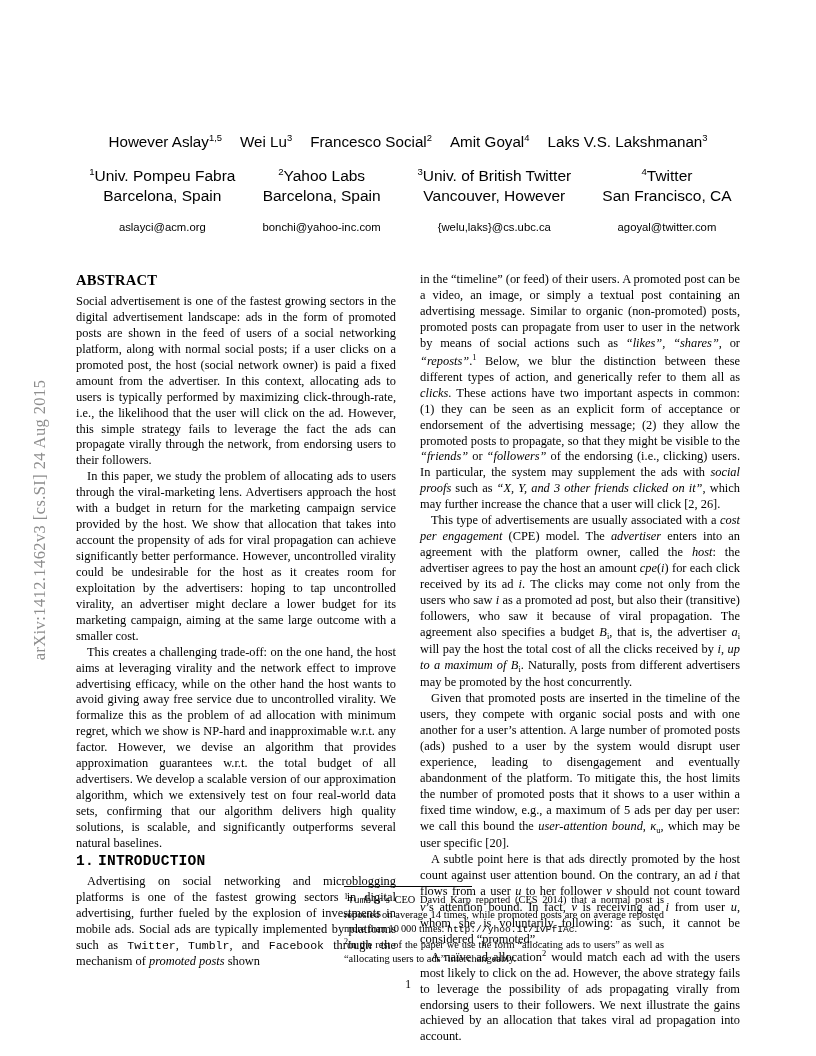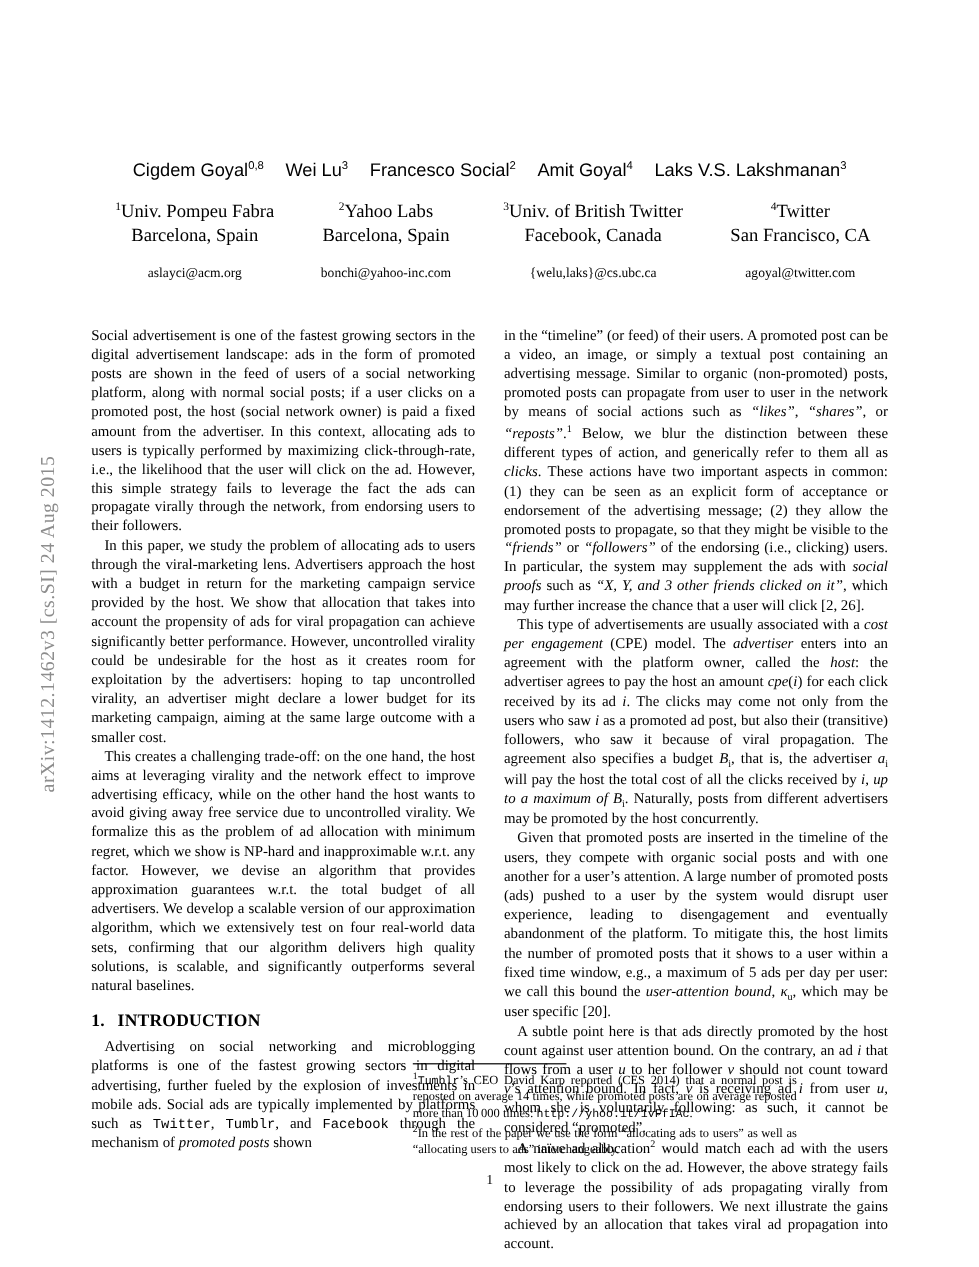--- a/index.html
+++ b/index.html
@@ -77,21 +77,20 @@
   #affil-table {
     margin-top: 16px;
     width: 100%;
     border-collapse: collapse;
     font-family: "Liberation Sans", "DejaVu Sans", sans-serif;
   }
   #affil-table td {
     text-align: center;
     vertical-align: top;
     padding: 0 2px;
-    font-family: Liberation Serif, serif;
   }
   .affil-name { font-size: 15.5px; line-height: 1.26; display: block; }
   .affil-city { font-size: 15.5px; line-height: 1.26; display: block; }
   .affil-email { font-size: 11.3px; line-height: 1.5; display: block; margin-top: 14px; }
 
   
   #columns {
     position: absolute;
     left: 76px;
     top: 272px;
@@ -107,21 +106,22 @@
   #col-right { left: 344px; }
 
   h2.section-head {
     font-family: "Liberation Serif", "DejaVu Serif", serif;
     font-size: 14.6px;
     font-weight: bold;
     margin: 0 0 5px 0;
     letter-spacing: 0.2px;
   }
   h2.numbered-head {
-    margin-top: 13px;
+    margin-top: 1px;
+    font-family: Liberation Mono, monospace;
   }
   h2.numbered-head .secnum { display: inline-block; min-width: 22px; }
 
   p.body-par {
     font-size: 12.4px;
     line-height: 1.285;
     text-align: justify;
     margin: 0;
     text-indent: 11px;
     hyphens: auto;
@@ -178,56 +178,57 @@
   <div id="arxiv-stamp">
     <div class="stamp-text">arXiv:1412.1462v3  [cs.SI]  24 Aug 2015</div>
   </div>
 
   <div id="header-block">
 
     <h1 id="paper-title">
     </h1>
 
     <div id="author-line">
-      <span class="author"><span>Cigdem Goyal</span><sup>0,8</sup></span><span class="author"><span>Wei Lu</span><sup>3</sup></span><span class="author"><span>Francesco Social</span><sup>2</sup></span><span class="author"><span>Amit Goyal</span><sup>4</sup></span><span class="author"><span>Laks V.S. Lakshmanan</span><sup>3</sup></span>
+      <span class="author"><span>However Aslay</span><sup>1,5</sup></span><span class="author"><span>Wei Lu</span><sup>3</sup></span><span class="author"><span>Francesco Social</span><sup>2</sup></span><span class="author"><span>Amit Goyal</span><sup>4</sup></span><span class="author"><span>Laks V.S. Lakshmanan</span><sup>3</sup></span>
     </div>
 
     <table id="affil-table">
       <tbody>
           <tr>
         <td style="width:26%">
           <span class="affil-name"><sup>1</sup><span>Univ. Pompeu Fabra</span></span>
           <span class="affil-city">Barcelona, Spain</span>
           <span class="affil-email">aslayci@acm.org</span>
         </td>
         <td style="width:22%">
           <span class="affil-name"><sup>2</sup><span>Yahoo Labs</span></span>
           <span class="affil-city">Barcelona, Spain</span>
           <span class="affil-email">bonchi@yahoo-inc.com</span>
         </td>
         <td style="width:30%">
           <span class="affil-name"><sup>3</sup><span>Univ. of British Twitter</span></span>
-          <span class="affil-city">Facebook, Canada</span>
+          <span class="affil-city">Vancouver, However</span>
           <span class="affil-email">{welu,laks}@cs.ubc.ca</span>
         </td>
         <td style="width:22%">
           <span class="affil-name"><sup>4</sup><span>Twitter</span></span>
           <span class="affil-city">San Francisco, CA</span>
           <span class="affil-email">agoyal@twitter.com</span>
         </td>
       </tr>
     </tbody>
       </table>
 
   </div>
 
   <div id="columns">
 
     <div class="col" id="col-left">
 
+      <h2 class="section-head">ABSTRACT</h2>
 
       <p class="body-par noindent">Social advertisement is one of the fastest growing sectors in the digital advertisement landscape: ads in the form of promoted posts are shown in the feed of users of a social networking platform, along with normal social posts; if a user clicks on a promoted post, the host (social network owner) is paid a fixed amount from the advertiser. In this context, allocating ads to users is typically performed by maximizing click-through-rate, i.e., the likelihood that the user will click on the ad. However, this simple strategy fails to leverage the fact the ads can propagate virally through the network, from endorsing users to their followers.</p>
       <p class="body-par">In this paper, we study the problem of allocating ads to users through the viral-marketing lens. Advertisers approach the host with a budget in return for the marketing campaign service provided by the host. We show that allocation that takes into account the propensity of ads for viral propagation can achieve significantly better performance. However, uncontrolled virality could be undesirable for the host as it creates room for exploitation by the advertisers: hoping to tap uncontrolled virality, an advertiser might declare a lower budget for its marketing campaign, aiming at the same large outcome with a smaller cost.</p>
       <p class="body-par">This creates a challenging trade-off: on the one hand, the host aims at leveraging virality and the network effect to improve advertising efficacy, while on the other hand the host wants to avoid giving away free service due to uncontrolled virality. We formalize this as the problem of ad allocation with minimum regret, which we show is NP-hard and inapproximable w.r.t. any factor. However, we devise an algorithm that provides approximation guarantees w.r.t. the total budget of all advertisers. We develop a scalable version of our approximation algorithm, which we extensively test on four real-world data sets, confirming that our algorithm delivers high quality solutions, is scalable, and significantly outperforms several natural baselines.</p>
 
       <h2 class="section-head numbered-head"><span class="secnum">1.</span><span>INTRODUCTION</span></h2>
 
       <p class="body-par">Advertising on social networking and microblogging platforms is one of the fastest growing sectors in digital advertising, further fueled by the explosion of investments in mobile ads. Social ads are typically implemented by platforms such as <span class="mono">Twitter</span>, <span class="mono">Tumblr</span>, and <span class="mono">Facebook</span> through the mechanism of <i>promoted posts</i> shown</p>
 
     </div>

